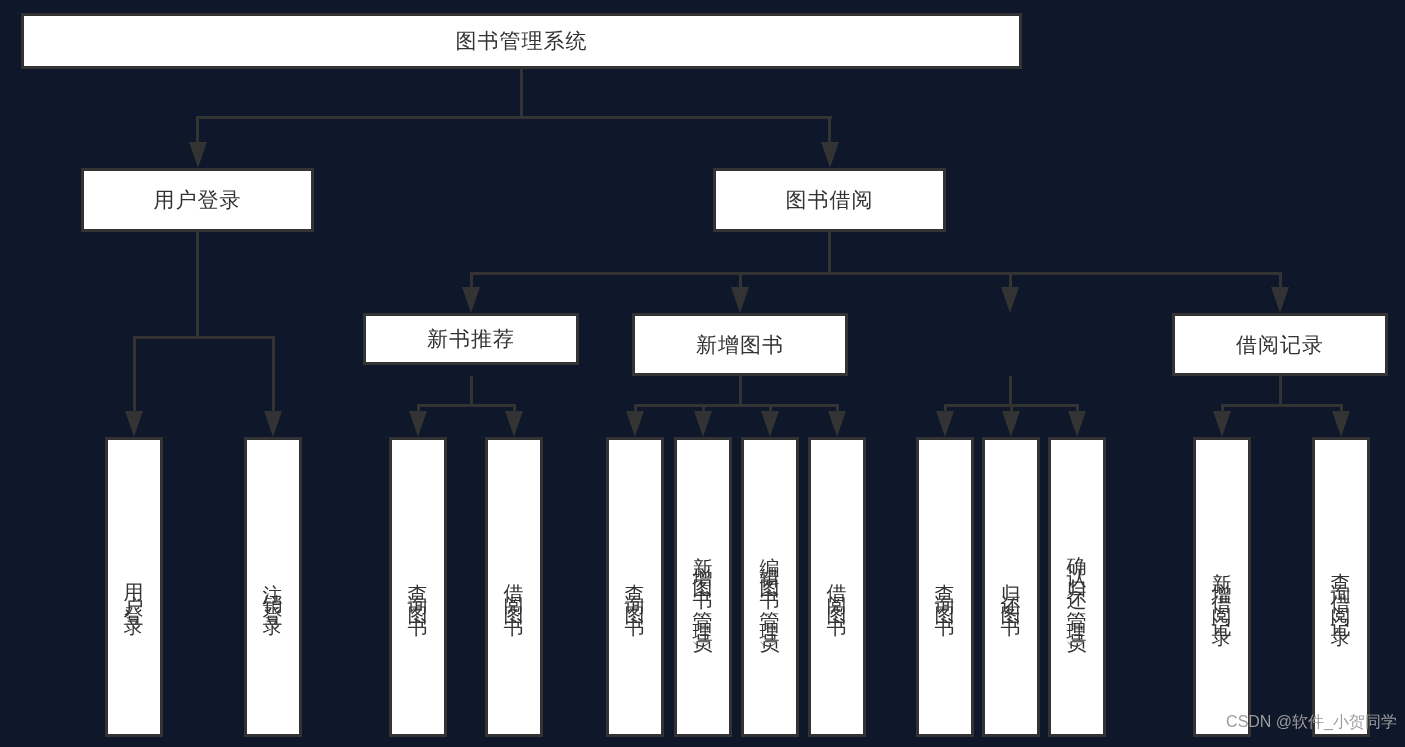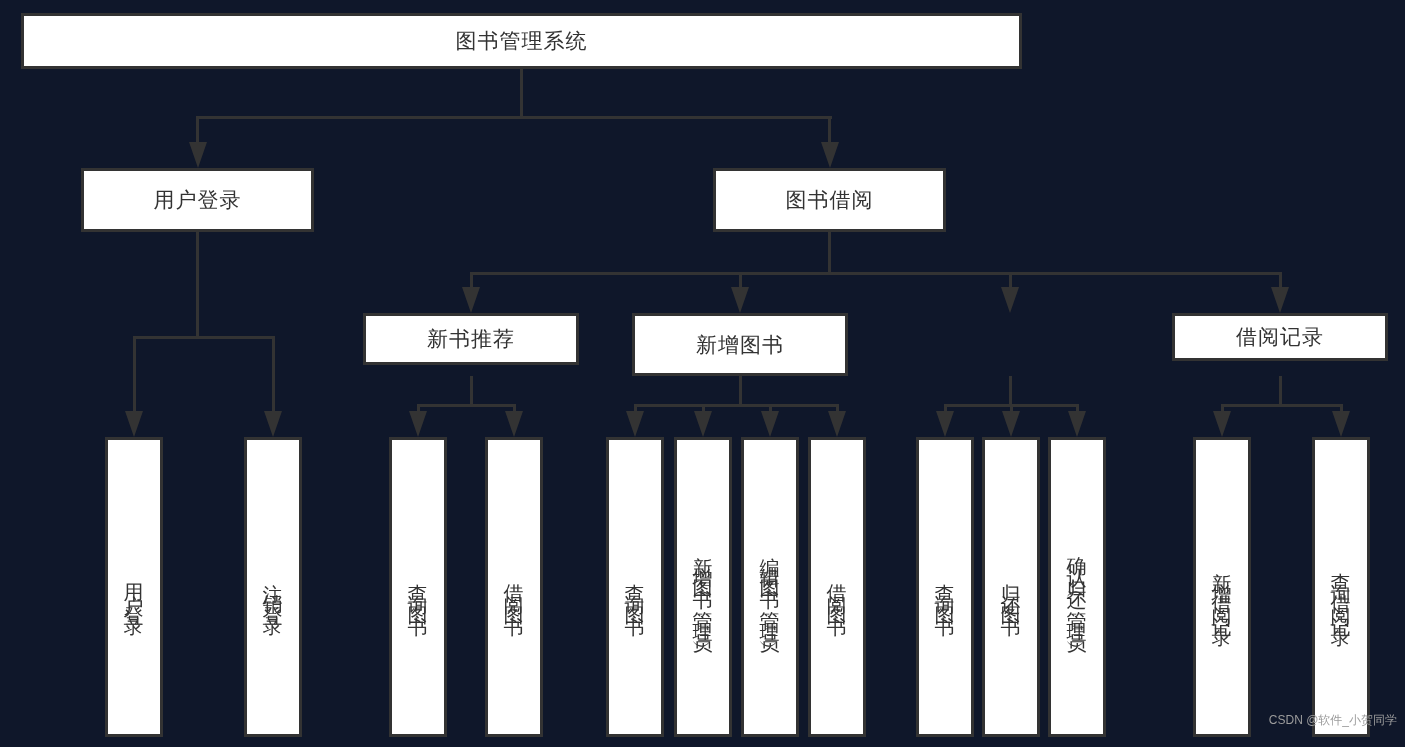--- a/index.html
+++ b/index.html
@@ -47,21 +47,21 @@
     width: 0;
     height: 0;
     border-left: 9px solid transparent;
     border-right: 9px solid transparent;
     border-top: 26px solid #333333;
   }
   .watermark {
     position: absolute;
     top: 712px;
     right: 8px;
-    font-size: 12px;
+    font-size: 16px;
     color: #9c9c9c;
     white-space: nowrap;
   }
 </style>
 </head>
 <body>
 
 <div class="diagram">
 
   <div class="box" style="left:21px;top:13px;width:1001px;height:56px">图书管理系统</div>
@@ -89,21 +89,21 @@
   <div class="vl" style="left:739px;top:272px;height:18px"></div>
   <div class="vl" style="left:1009px;top:272px;height:18px"></div>
   <div class="vl" style="left:1279px;top:272px;height:18px"></div>
   <div class="ar" style="left:462px;top:287px"></div>
   <div class="ar" style="left:731px;top:287px"></div>
   <div class="ar" style="left:1001px;top:287px"></div>
   <div class="ar" style="left:1271px;top:287px"></div>
 
   <div class="box" style="left:363px;top:313px;width:216px;height:52px">新书推荐</div>
   <div class="box" style="left:632px;top:313px;width:216px;height:63px">新增图书</div>
-  <div class="box" style="left:1172px;top:313px;width:216px;height:48px">借阅记录</div>
+  <div class="box" style="left:1172px;top:313px;width:216px;height:63px">借阅记录</div>
 
   <div class="vl" style="left:470px;top:376px;height:31px"></div>
   <div class="hl" style="left:417px;top:404px;width:99px"></div>
   <div class="vl" style="left:417px;top:404px;height:10px"></div>
   <div class="vl" style="left:513px;top:404px;height:10px"></div>
   <div class="ar" style="left:409px;top:411px"></div>
   <div class="ar" style="left:505px;top:411px"></div>
 
   <div class="vl" style="left:739px;top:376px;height:31px"></div>
   <div class="hl" style="left:634px;top:404px;width:205px"></div>

